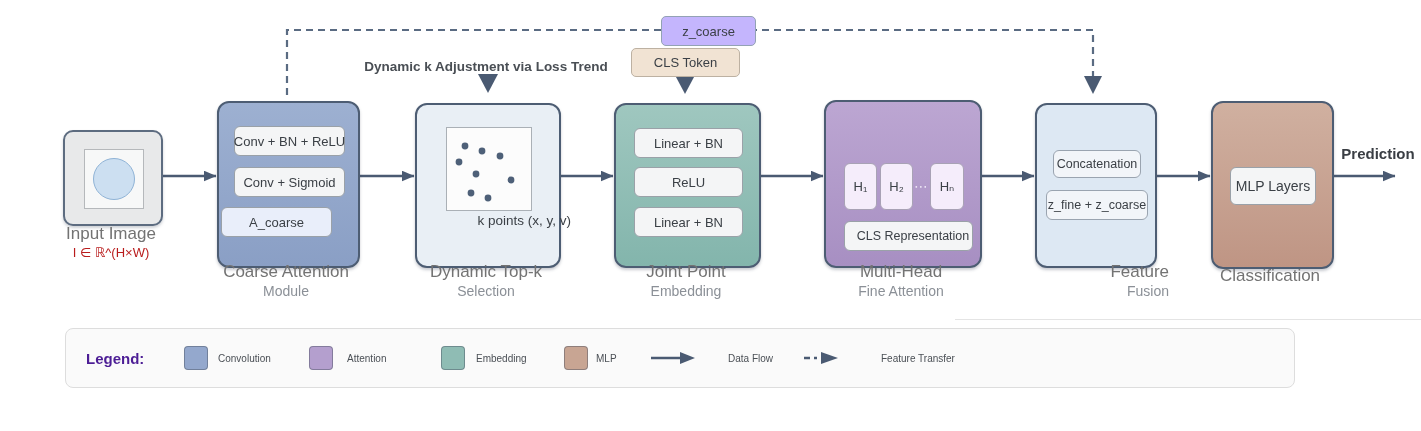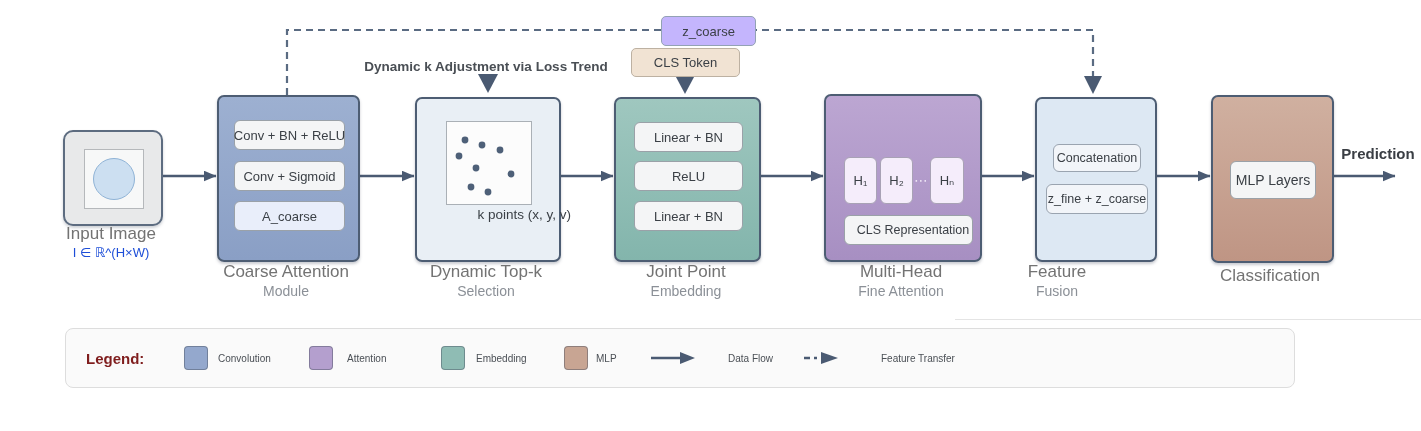--- a/index.html
+++ b/index.html
@@ -1,21 +1,21 @@
 <!DOCTYPE html>
 <html><head>
 <meta charset="utf-8">
 <style>
   html,body{margin:0;padding:0;background:#fff;}
   #canvas{position:relative;width:1421px;height:431px;background:#fff;
           font-family:"Liberation Sans","DejaVu Sans",sans-serif;overflow:hidden;}
   svg.overlay{position:absolute;left:0;top:0;z-index:1;}
 
-  .module{position:absolute;border:2px solid #4d5d73;border-radius:7px;
-          box-shadow:0 2px 3px rgba(60,70,90,.28);z-index:2;}
+  .module{position:absolute;border:2px solid #4d5d73;border-radius:12px;
+          box-shadow:0 2px 3px rgba(60,70,90,.28);z-index:2;margin-top:6px;}
   .m-coarse{left:217px;top:95px;width:139px;height:163px;
             background:linear-gradient(180deg,#9db0d1,#8a9fc5);}
   .m-topk{left:415px;top:97px;width:142px;height:161px;background:#e9eff5;}
   .m-embed{left:614px;top:97px;width:143px;height:161px;
            background:linear-gradient(180deg,#9fc7bf,#83b5ac);}
   .m-attn{left:824px;top:94px;width:154px;height:164px;
           background:linear-gradient(180deg,#bca6d2,#a78fc2);}
   .m-fusion{left:1035px;top:97px;width:118px;height:161px;background:#dde8f3;}
   .m-class{left:1211px;top:95px;width:119px;height:164px;
            background:linear-gradient(180deg,#d0b0a0,#bf9584);}
@@ -59,21 +59,21 @@
   .pred{position:absolute;left:1333px;top:145px;width:90px;text-align:center;
         font-weight:bold;font-size:15px;color:#3a3e44;z-index:2;}
 
   .divider{position:absolute;left:955px;top:319px;width:466px;height:1px;
            background:#e4e4e4;z-index:0;}
 
   
   .legend{position:absolute;left:65px;top:328px;width:1228px;height:58px;
           background:#fafafa;border:1.5px solid #ddd;border-radius:8px;z-index:2;}
   .lg{position:absolute;top:50%;transform:translateY(-50%);}
-  .lg-title{font-weight:bold;font-size:15px;color:#7f1d1d;}
+  .lg-title{font-weight:bold;font-size:15px;color:#4c1d95;}
   .lg-label{font-size:10px;color:#4a4f55;white-space:nowrap;}
   .swatch{width:22px;height:22px;border-radius:4px;border:1px solid rgba(70,80,95,.45);}
   .sw-conv{background:#94a8cd;} .sw-attn{background:#b49fce;}
   .sw-embed{background:#8fbcb4;} .sw-mlp{background:#c8a593;}
 </style>
 </head>
 <body>
 
 <div id="canvas">
 
@@ -98,27 +98,27 @@
     <polygon points="478,74 498,74 488,93" fill="#4a5a72"></polygon>
   </svg>
 
   <div class="m-input">
     <div class="inp-sq">
       <div class="inp-circle"></div>
     </div>
   </div>
   <div class="cap" style="left:36px;top:224px;">
     <div class="cap-t">Input Image</div>
-    <div class="cap-s" style="font-size:13px;color:#1d4ed8;">I ∈ ℝ^(H×W)</div>
+    <div class="cap-s" style="font-size:13px;color:#b91c1c;">I ∈ ℝ^(H×W)</div>
   </div>
 
   <div class="module m-coarse">
     <div class="sub" style="left:15px;top:23px;width:109px;height:28px;">Conv + BN + ReLU</div>
     <div class="sub" style="left:15px;top:64px;width:109px;height:28px;">Conv + Sigmoid</div>
-    <div class="sub tint-blue" style="left:15px;top:104px;width:109px;height:28px;">A_coarse</div>
+    <div class="sub tint-blue" style="left:2px;top:104px;width:109px;height:28px;">A_coarse</div>
   </div>
   <div class="cap" style="left:211px;top:262px;">
     <div class="cap-t">Coarse Attention</div>
     <div class="cap-s">Module</div>
   </div>
 
   <div class="annot">Dynamic k Adjustment via Loss Trend</div>
   <div class="module m-topk">
     <div class="tk-sq">
       <svg width="84" height="82">
@@ -161,21 +161,21 @@
   <div class="cap" style="left:826px;top:262px;">
     <div class="cap-t">Multi-Head</div>
     <div class="cap-s">Fine Attention</div>
   </div>
 
   <div class="tag tag-zcoarse">z_coarse</div>
   <div class="module m-fusion">
     <div class="sub tint-light" style="left:16px;top:45px;width:86px;height:26px;">Concatenation</div>
     <div class="sub tint-light" style="left:9px;top:85px;width:100px;height:28px;">z_fine + z_coarse</div>
   </div>
-  <div class="cap" style="left:982px;top:262px;">
+  <div class="cap" style="left:1019px;top:262px;text-align:right;">
     <div class="cap-t">Feature</div>
     <div class="cap-s">Fusion</div>
   </div>
 
   <div class="module m-class">
     <div class="sub" style="left:17px;top:64px;width:84px;height:36px;font-size:14px;">MLP Layers</div>
   </div>
   <div class="cap" style="left:1195px;top:266px;">
     <div class="cap-t">Classification</div>
   </div>

